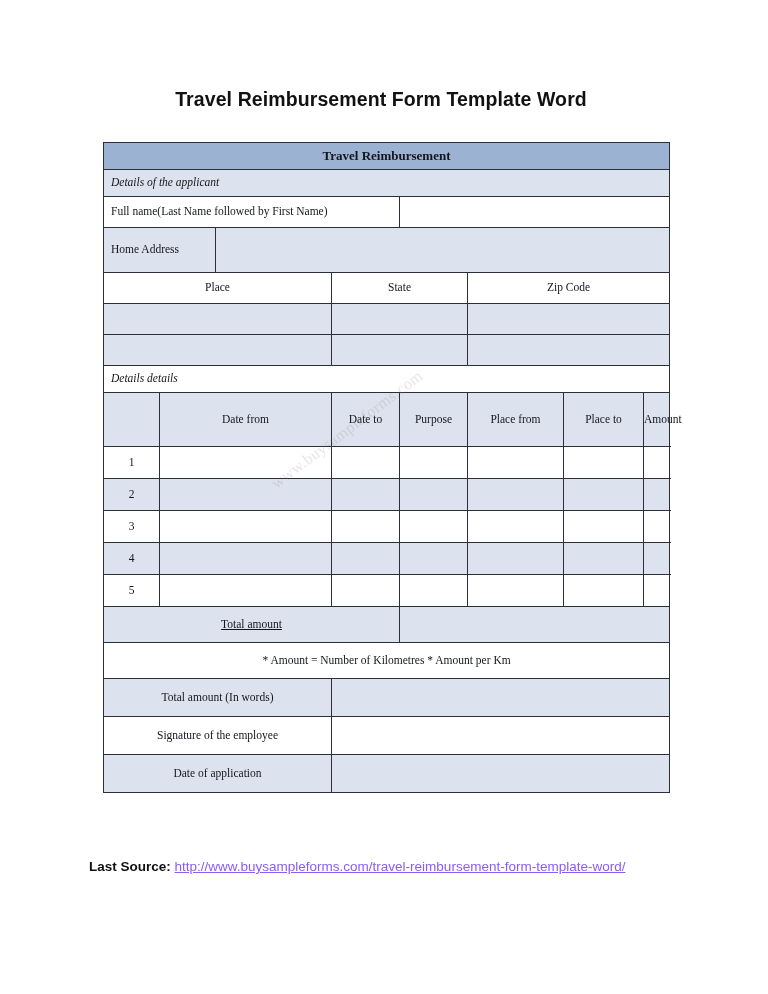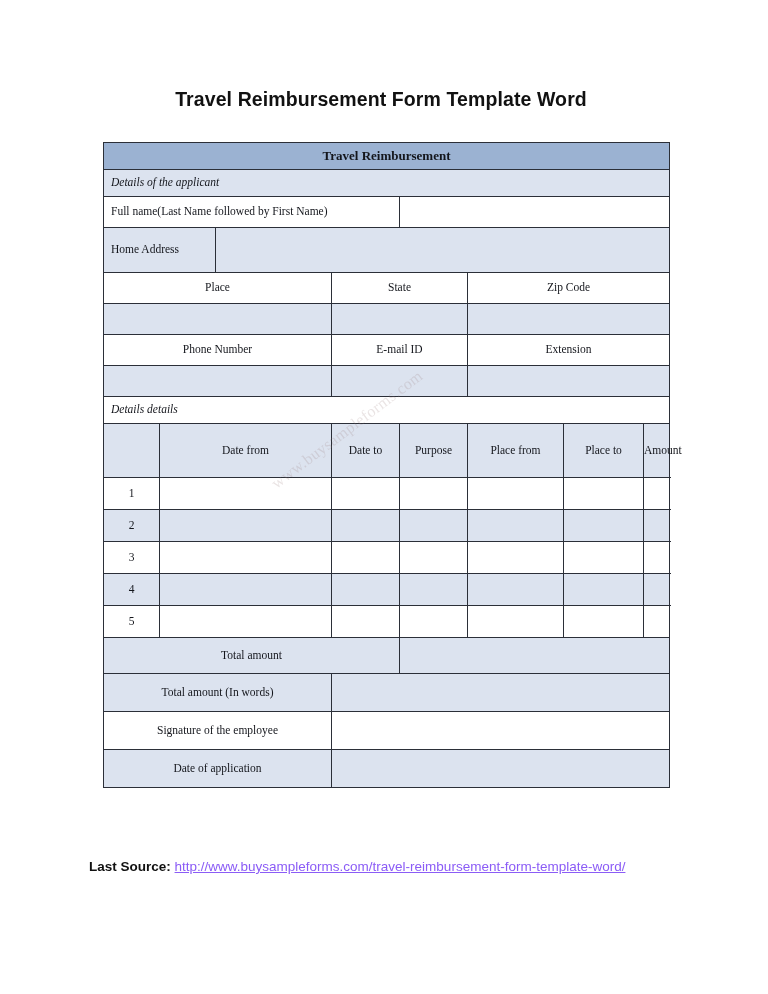--- a/index.html
+++ b/index.html
@@ -68,21 +68,21 @@
   .b  { font-weight: bold; }
   .i  { font-style: italic; }
 
   .h-title   { height: 26px; font-size: 13px; }
   .h-note    { height: 26px; }
   .h-std     { height: 30px; }
   .h-addr    { height: 44px; }
   .h-blank   { height: 30px; }
   .h-thead   { height: 53px; }
   .h-row     { height: 31px; }
-  .h-total   { height: 35px; }
+  .h-total   { height: 35px; text-decoration: underline; }
   .h-formula { height: 35px; }
   .h-bottom  { height: 37px; }
 
   
   .watermark {
     position: absolute;
     left: 268px;
     top: 478px;
     transform: rotate(-37deg);
     transform-origin: left top;
@@ -159,25 +159,20 @@
           <td colspan="2" class="fill-white c h-std">State</td>
           <td colspan="3" class="fill-white c h-std">Zip Code</td>
         </tr>
 
         <tr>
           <td colspan="3" class="fill-blue h-blank"></td>
           <td colspan="2" class="fill-blue h-blank"></td>
           <td colspan="3" class="fill-blue h-blank"></td>
         </tr>
 
-        <tr>
-          <td colspan="3" class="fill-white c h-std">Phone Number</td>
-          <td colspan="2" class="fill-white c h-std">E-mail ID</td>
-          <td colspan="3" class="fill-white c h-std">Extension</td>
-        </tr>
 
         <tr>
           <td colspan="3" class="fill-blue h-blank"></td>
           <td colspan="2" class="fill-blue h-blank"></td>
           <td colspan="3" class="fill-blue h-blank"></td>
         </tr>
 
         <tr>
           <td colspan="8" class="fill-white l i h-note">Details details</td>
         </tr>
@@ -240,20 +235,23 @@
           <td class="fill-white h-row"></td>
           <td class="fill-white h-row"></td>
           <td colspan="2" class="fill-white h-row"></td>
         </tr>
 
         <tr>
           <td colspan="4" class="fill-blue c h-total">Total amount</td>
           <td colspan="4" class="fill-blue h-total"></td>
         </tr>
 
+        <tr>
+          <td colspan="8" class="fill-white c h-formula">* Amount = Number of Kilometres * Amount per Km</td>
+        </tr>
 
         <tr>
           <td colspan="3" class="fill-blue c h-bottom">Total amount (In words)</td>
           <td colspan="5" class="fill-blue h-bottom"></td>
         </tr>
 
         <tr>
           <td colspan="3" class="fill-white c h-bottom">Signature of the employee</td>
           <td colspan="5" class="fill-white h-bottom"></td>
         </tr>

